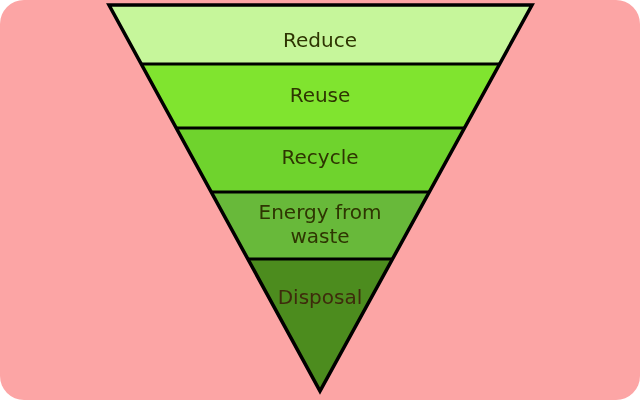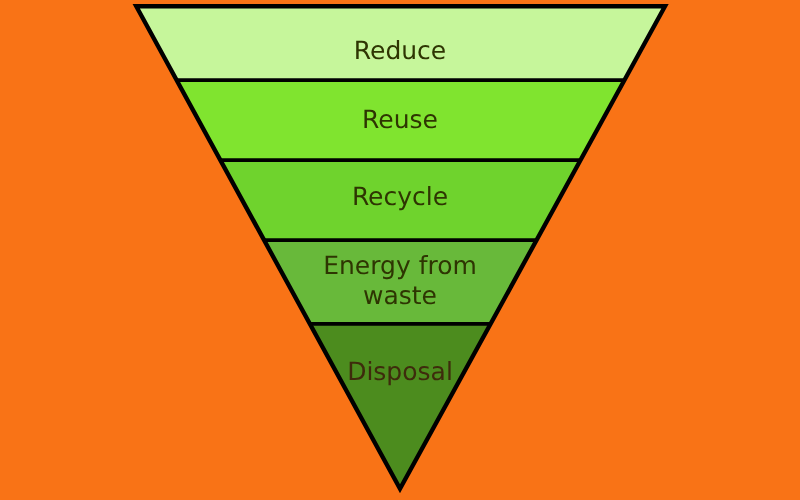--- a/index.html
+++ b/index.html
@@ -8,21 +8,22 @@
     width: 640px;
     height: 400px;
     background: #ffffff;
     overflow: hidden;
     font-family: "DejaVu Sans", "Liberation Sans", sans-serif;
   }
   .stage {
     position: relative;
     width: 640px;
     height: 400px;
-    background: #f97316;
+    background: #fca5a5;
+    border-radius: 24px;
   }
   svg text {
     font-family: "DejaVu Sans", "Liberation Sans", sans-serif;
     font-size: 20px;
   }
 </style>
 </head>
 <body>
 
 <div class="stage">

